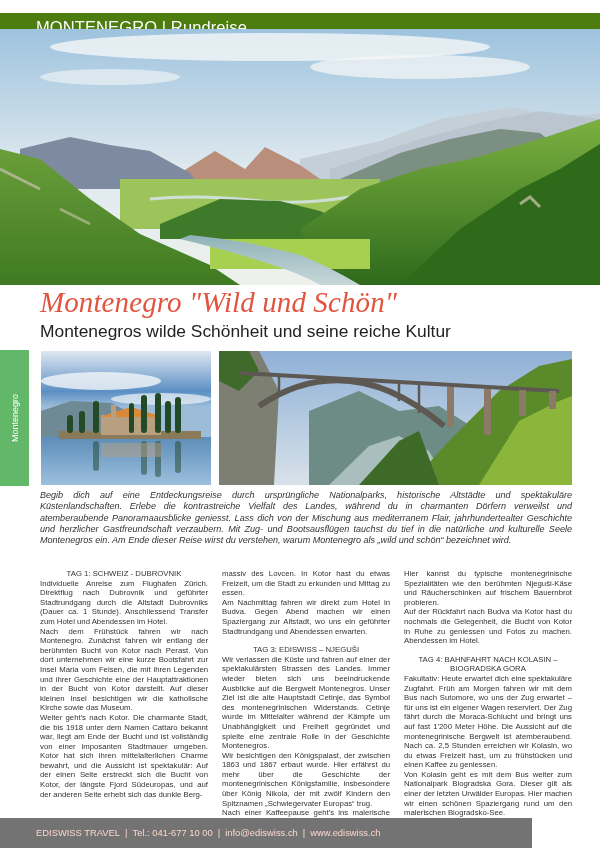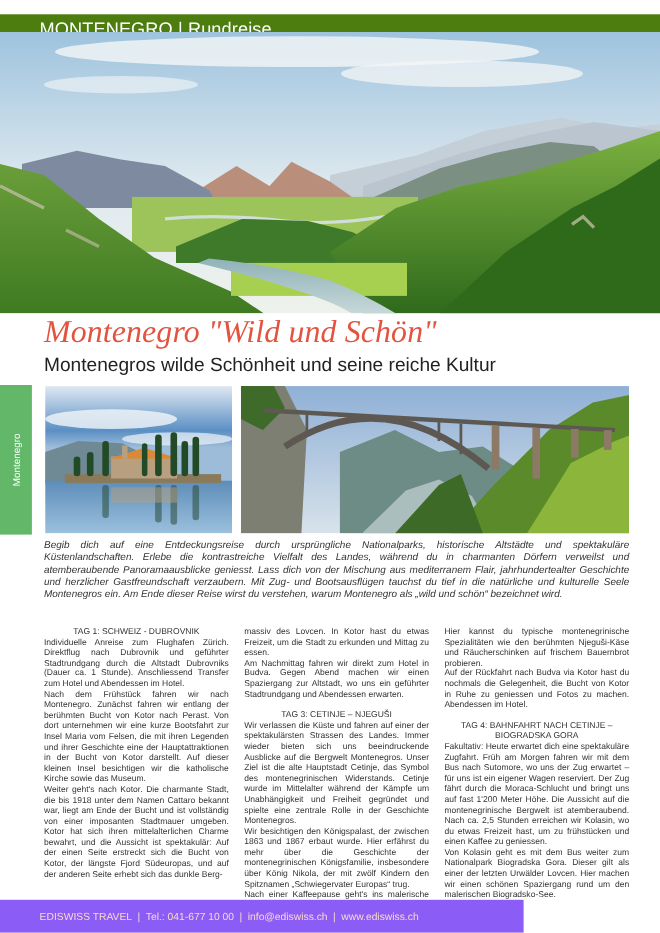--- a/index.html
+++ b/index.html
@@ -27,21 +27,21 @@
 
   .columns { position: absolute; left: 40px; top: 569px; width: 532px; height: 245px; }
   .col { position: absolute; top: 0; width: 168px; font-size: 7.75px; line-height: 9.6px; color: #333; text-align: justify; }
   .col1 { left: 0; }
   .col2 { left: 182px; }
   .col3 { left: 364px; }
   .col p { margin: 0; }
   .col .day { margin-top: 9px; text-align: center; }
   .col .day:first-child { margin-top: 0; }
 
-  .footer { position: absolute; left: 0; top: 818px; width: 476px; height: 30px; background: #8b5cf6; }
+  .footer { position: absolute; left: 0; top: 818px; width: 532px; height: 30px; background: #737373; }
   .footer .ft { position: absolute; left: 36px; top: 9px; color: #fbd7cc; font-size: 9.4px; white-space: nowrap; }
   .footer .sep { margin: 0 5px; color: #fbd7cc; }
 </style>
 </head>
 <body>
 
 <div class="top-bar">
   <div class="title">
     <span>MONTENEGRO</span>
     <span>|</span>
@@ -180,31 +180,31 @@
 <div class="columns">
   <div class="col col1">
     <p class="day">TAG 1: SCHWEIZ - DUBROVNIK</p>
     <p>Individuelle Anreise zum Flughafen Zürich. Direktflug nach Dubrovnik und geführter Stadtrundgang durch die Altstadt Dubrovniks (Dauer ca. 1 Stunde). Anschliessend Transfer zum Hotel und Abendessen im Hotel.</p>
     <p>Nach dem Frühstück fahren wir nach Montenegro. Zunächst fahren wir entlang der berühmten Bucht von Kotor nach Perast. Von dort unternehmen wir eine kurze Bootsfahrt zur Insel Maria vom Felsen, die mit ihren Legenden und ihrer Geschichte eine der Hauptattraktionen in der Bucht von Kotor darstellt. Auf dieser kleinen Insel besichtigen wir die katholische Kirche sowie das Museum.</p>
     <p>Weiter geht's nach Kotor. Die charmante Stadt, die bis 1918 unter dem Namen Cattaro bekannt war, liegt am Ende der Bucht und ist vollständig von einer imposanten Stadtmauer umgeben. Kotor hat sich ihren mittelalterlichen Charme bewahrt, und die Aussicht ist spektakulär: Auf der einen Seite erstreckt sich die Bucht von Kotor, der längste Fjord Südeuropas, und auf der anderen Seite erhebt sich das dunkle Berg-</p>
   </div>
   <div class="col col2">
     <p>massiv des Lovcen. In Kotor hast du etwas Freizeit, um die Stadt zu erkunden und Mittag zu essen.</p>
     <p>Am Nachmittag fahren wir direkt zum Hotel in Budva. Gegen Abend machen wir einen Spaziergang zur Altstadt, wo uns ein geführter Stadtrundgang und Abendessen erwarten.</p>
-    <p class="day">TAG 3: CETINJE – NJEGUŠI</p>
+    <p class="day">TAG 3: EDISWISS – NJEGUŠI</p>
     <p>Wir verlassen die Küste und fahren auf einer der spektakulärsten Strassen des Landes. Immer wieder bieten sich uns beeindruckende Ausblicke auf die Bergwelt Montenegros. Unser Ziel ist die alte Hauptstadt Cetinje, das Symbol des montenegrinischen Widerstands. Cetinje wurde im Mittelalter während der Kämpfe um Unabhängigkeit und Freiheit gegründet und spielte eine zentrale Rolle in der Geschichte Montenegros.</p>
     <p>Wir besichtigen den Königspalast, der zwischen 1863 und 1867 erbaut wurde. Hier erfährst du mehr über die Geschichte der montenegrinischen Königsfamilie, insbesondere über König Nikola, der mit zwölf Kindern den Spitznamen „Schwiegervater Europas“ trug.</p>
     <p>Nach einer Kaffeepause geht's ins malerische Dorf Njeguši, das im Nationalpark Lovcen liegt.</p>
   </div>
   <div class="col col3">
     <p>Hier kannst du typische montenegrinische Spezialitäten wie den berühmten Njeguši-Käse und Räucherschinken auf frischem Bauernbrot probieren.</p>
     <p>Auf der Rückfahrt nach Budva via Kotor hast du nochmals die Gelegenheit, die Bucht von Kotor in Ruhe zu geniessen und Fotos zu machen. Abendessen im Hotel.</p>
-    <p class="day">TAG 4: BAHNFAHRT NACH CETINJE – BIOGRADSKA GORA</p>
+    <p class="day">TAG 4: BAHNFAHRT NACH KOLASIN – BIOGRADSKA GORA</p>
     <p>Fakultativ: Heute erwartet dich eine spektakuläre Zugfahrt. Früh am Morgen fahren wir mit dem Bus nach Sutomore, wo uns der Zug erwartet – für uns ist ein eigener Wagen reserviert. Der Zug fährt durch die Moraca-Schlucht und bringt uns auf fast 1'200 Meter Höhe. Die Aussicht auf die montenegrinische Bergwelt ist atemberaubend. Nach ca. 2,5 Stunden erreichen wir Kolasin, wo du etwas Freizeit hast, um zu frühstücken und einen Kaffee zu geniessen.</p>
-    <p>Von Kolasin geht es mit dem Bus weiter zum Nationalpark Biogradska Gora. Dieser gilt als einer der letzten Urwälder Lovcen. Hier machen wir einen schönen Spaziergang rund um den malerischen Biogradsko-See.</p>
+    <p>Von Kolasin geht es mit dem Bus weiter zum Nationalpark Biogradska Gora. Dieser gilt als einer der letzten Urwälder Europas. Hier machen wir einen schönen Spaziergang rund um den malerischen Biogradsko-See.</p>
   </div>
 </div>
 
 <div class="footer">
   <div class="ft">
     <span>EDISWISS TRAVEL</span><span class="sep">|</span><span>Tel.: 041-677 10 00</span><span class="sep">|</span><span>info@ediswiss.ch</span><span class="sep">|</span><span>www.ediswiss.ch</span>
   </div>
 </div>
 
 </body></html>

